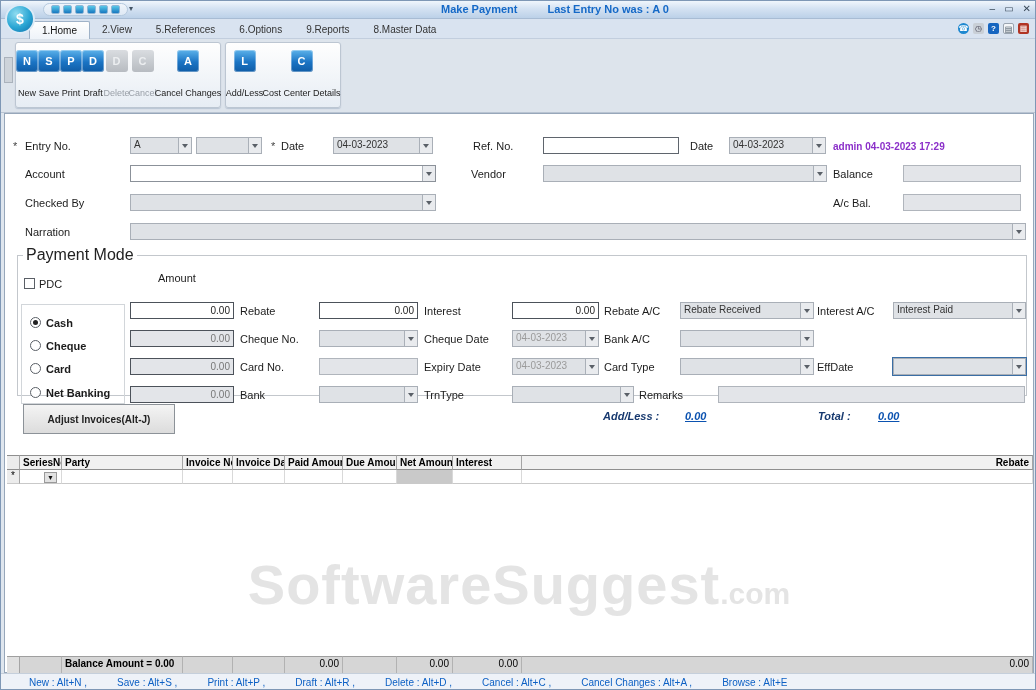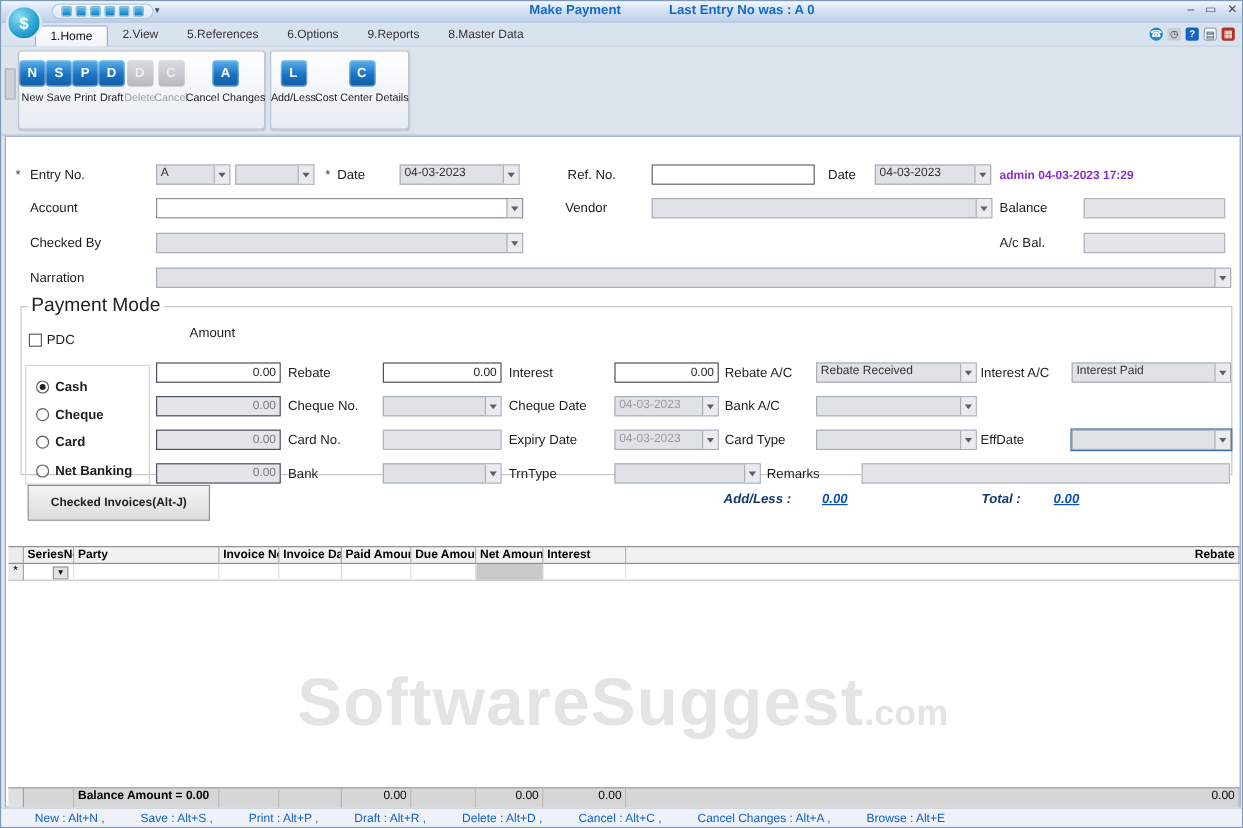--- a/index.html
+++ b/index.html
@@ -9,21 +9,21 @@
   
   .titlebar{position:absolute;left:0;top:0;width:100%;height:18px;
     background:linear-gradient(#f0f6fc,#d4e2f2 45%,#bcd1e8);border-bottom:1px solid #a8bcd4;}
   .logo{position:absolute;left:4px;top:3px;width:30px;height:30px;border-radius:50%;z-index:9;
     background:radial-gradient(circle at 35% 30%,#8fdcf0,#2aa6d4 55%,#0e6da8);border:2px solid #dceaf6;
     color:#fff;font-weight:bold;font-size:14px;display:flex;align-items:center;justify-content:center;}
   .qat{position:absolute;left:42px;top:2px;height:13px;display:flex;align-items:center;gap:3px;
     background:rgba(255,255,255,.45);border:1px solid #b4c9de;border-radius:7px;padding:0 7px;}
   .qicon{width:9px;height:9px;border-radius:2px;background:linear-gradient(#59c8e8,#1878c0);border:1px solid #8fb6d6;}
   .qat-more{position:absolute;left:128px;top:3px;font-size:8px;color:#456;}
-  .titles{position:absolute;left:440px;top:2px;display:flex;gap:40px;font-size:11px;font-weight:bold;color:#1569c7;white-space:nowrap;}
+  .titles{position:absolute;left:440px;top:2px;display:flex;gap:30px;font-size:11px;font-weight:bold;color:#1569c7;white-space:nowrap;}
   .winbtns{position:absolute;right:4px;top:1px;display:flex;gap:9px;font-size:10px;color:#3a4least;color:#3a4a5a;}
   .winbtns span{cursor:default;line-height:14px;}
 
   
   .tabrow{position:absolute;left:0;top:18px;width:100%;height:20px;background:#d9e3f0;border-bottom:1px solid #c2cede;}
   .tabs{position:absolute;left:28px;top:2px;display:flex;height:18px;}
   .tab{padding:3px 12px 0 12px;font-size:10px;color:#333;white-space:nowrap;}
   .tab.active{background:linear-gradient(#fefefe,#eef3f9);border:1px solid #9fb2c8;border-bottom:none;border-radius:2px 2px 0 0;color:#111;}
   .tabicons{position:absolute;right:6px;top:4px;display:flex;gap:4px;}
   .tico{width:11px;height:11px;font-size:8px;line-height:11px;text-align:center;border-radius:2px;color:#fff;}
@@ -37,21 +37,21 @@
   .ribbon{position:absolute;left:0;top:38px;width:100%;height:74px;background:#dde4ec;border-bottom:1px solid #b9c4d2;}
   .rhandle{position:absolute;left:3px;top:18px;width:9px;height:26px;background:#cdd3da;border:1px solid #aab2bc;}
   .rgroup{position:absolute;top:3px;height:66px;background:linear-gradient(#fefefe,#e7edf4);
     border:1px solid #bcc6d2;border-radius:3px;display:flex;align-items:flex-start;justify-content:space-around;box-shadow:0 1px 1px rgba(120,140,165,.35);}
   .g1{left:14px;width:206px;}
   .g2{left:224px;width:116px;}
   .rbtn{display:flex;flex-direction:column;align-items:center;padding-top:7px;gap:4px;min-width:22px;}
   .ricon{width:22px;height:22px;border-radius:3px;background:linear-gradient(#5cb2ea,#1b74c4 55%,#0f5ca6);
     color:#fff;font-weight:bold;font-size:11px;display:flex;align-items:center;justify-content:center;
     box-shadow:inset 0 0 0 1px rgba(255,255,255,.35);}
-  .rlabel{font-size:9px;color:#222;white-space:nowrap;}
+  .rlabel{font-size:9px;color:#222;white-space:nowrap;margin-top:12px;}
   .rbtn.disabled .ricon{background:linear-gradient(#d9dce0,#b7bbc1);color:#eceef0;box-shadow:none;}
   .rbtn.disabled .rlabel{color:#9aa0a8;}
 
   
   .content{position:absolute;left:3px;top:112px;width:1030px;height:560px;background:#fff;border:1px solid #97a7ba;}
   .lbl{position:absolute;font-size:11px;color:#1c1c1c;white-space:nowrap;}
   .req{position:absolute;font-size:11px;color:#444;}
   .combo{position:absolute;height:17px;background:#dfe2e6;border:1px solid #a9afb7;display:flex;align-items:stretch;}
   .combo.lite{background:#fff;border-color:#8b9199;}
   .combo .tx{flex:1;padding:1px 3px 0;font-size:10px;color:#333;white-space:nowrap;overflow:hidden;}
@@ -320,21 +320,21 @@
       </div>
       <span class="lbl" style="left:406px;top:125px;">TrnType</span>
       <div class="combo" style="left:494px;top:122px;width:122px;">
         <span class="tx"></span>
           <span class="aw"></span>
       </div>
       <span class="lbl" style="left:621px;top:125px;">Remarks</span>
       <input class="tbx gray" style="left: 700px; top: 122px; width: 307px;" readonly="">
     </fieldset>
 
-    <div class="adjbtn">Checked Invoices(Alt-J)</div>
+    <div class="adjbtn">Adjust Invoices(Alt-J)</div>
     <span class="itlbl" style="left:598px;top:296px;">Add/Less :</span>
     <span class="itval" style="left:680px;top:296px;">0.00</span>
     <span class="itlbl" style="left:813px;top:296px;">Total :</span>
     <span class="itval" style="left:873px;top:296px;">0.00</span>
 
     <div class="watermark">
       <span class="wm-main">SoftwareSuggest</span><span class="wm-suffix">.com</span>
     </div>
 
     <div class="grid">

